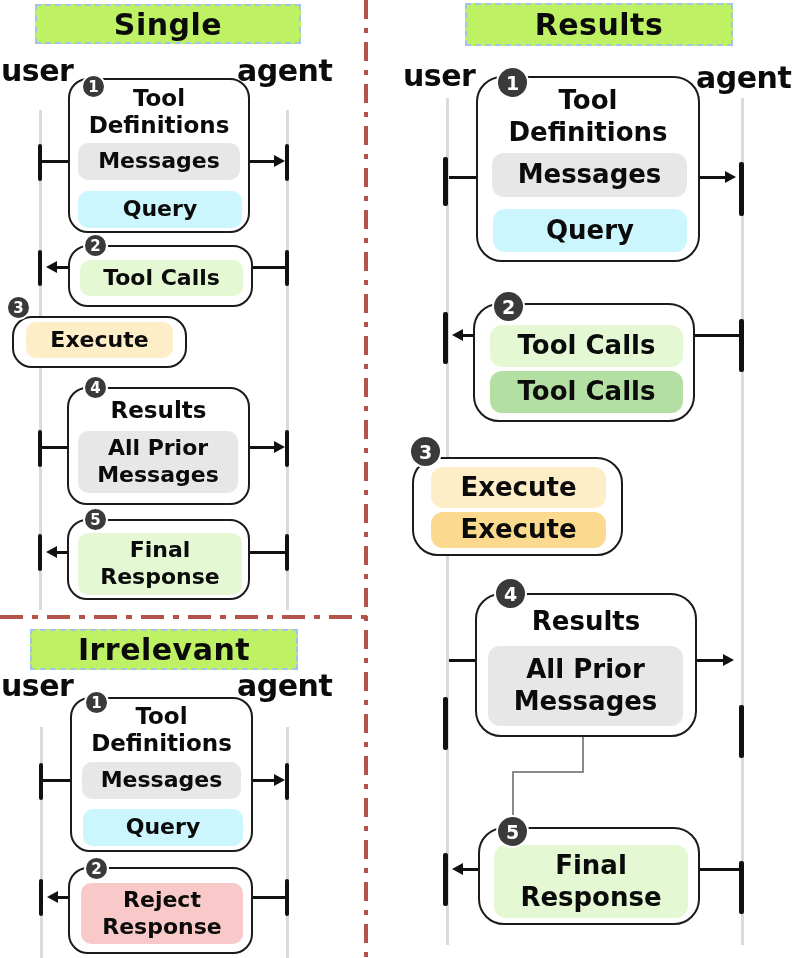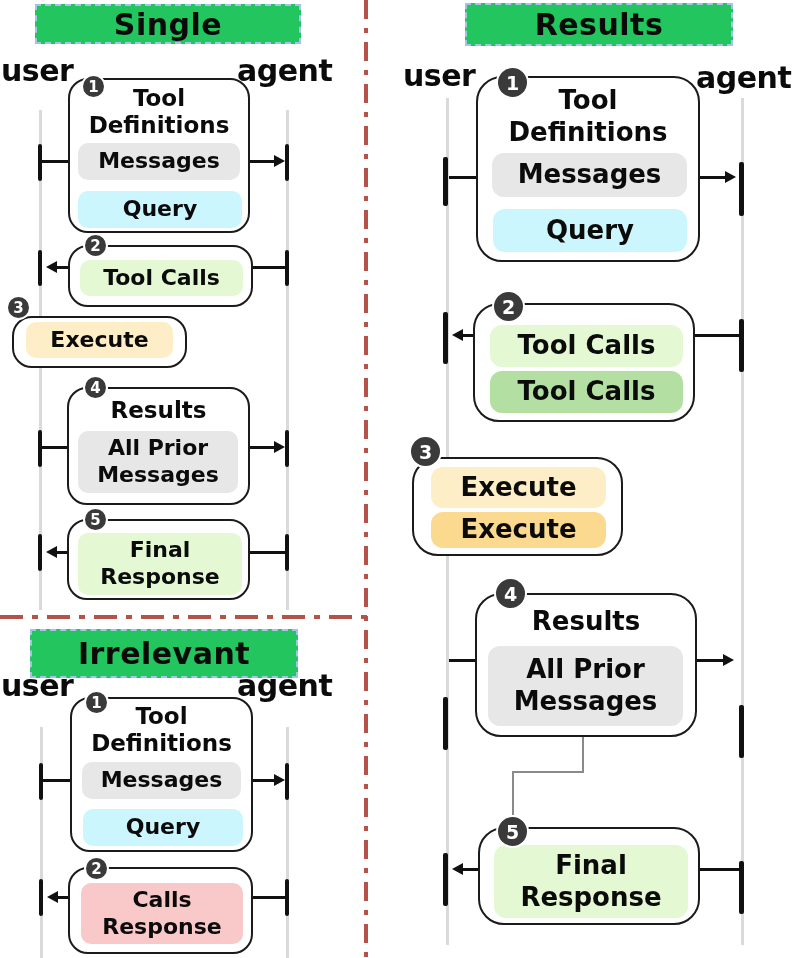--- a/index.html
+++ b/index.html
@@ -2,21 +2,21 @@
 <html><head>
 <meta charset="utf-8">
 <style>
   * { margin:0; padding:0; box-sizing:border-box; }
   html,body { background:#fff; }
   .stage {
     position:relative; width:797px; height:958px; background:#ffffff; overflow:hidden;
     font-family:"DejaVu Sans", sans-serif; font-weight:700; color:#111;
   }
   .panel-title {
-    position:absolute; background:#22c55e; border:2px dashed #a3c3e7;
+    position:absolute; background:#bef264; border:2px dashed #a3c3e7;
     display:flex; align-items:center; justify-content:center;
     font-size:30px; letter-spacing:.5px; color:#0b0b0b;
   }
   .actor { position:absolute; font-size:30px; letter-spacing:-.5px; color:#0b0b0b; }
   .lifeline { position:absolute; width:3px; background:#dadada; }
   .tick { position:absolute; width:4px; background:#111; border-radius:2px; }
   .tick.lg { width:5px; }
   .msgbox { position:absolute; background:#fff; border:2.5px solid #1b1b1b; border-radius:20px; z-index:2; }
   .msgbox.lg { border-radius:26px; }
   .badge {
@@ -103,21 +103,21 @@
 
   <div class="tick" style="left:38px;top:534px;height:37px"></div>
   <div class="head-l" style="left:46px;top:546px"></div>
   <div class="shaft" style="left:57px;top:551px;width:10px"></div>
   <div class="shaft" style="left:250px;top:551px;width:35px"></div>
   <div class="tick" style="left:285px;top:534px;height:37px"></div>
   <div class="msgbox" style="left:67px;top:519px;width:183px;height:81px"></div>
   <div class="badge" style="left:83px;top:507px">5</div>
   <div class="chip c-green" style="left:78px;top:533px;width:164px;height:62px">Final Response</div>
 
-  <div class="panel-title" style="left:30px;top:629px;width:268px;height:49px">Irrelevant</div>
+  <div class="panel-title" style="left:30px;top:629px;width:268px;height:41px">Irrelevant</div>
   <div class="actor" style="left:1px;top:668px">user</div>
   <div class="actor" style="left:237px;top:668px">agent</div>
   <div class="lifeline" style="left:40px;top:727px;height:231px"></div>
   <div class="lifeline" style="left:286px;top:727px;height:231px"></div>
 
   <div class="tick" style="left:39px;top:763px;height:37px"></div>
   <div class="shaft" style="left:43px;top:779px;width:27px"></div>
   <div class="shaft" style="left:253px;top:779px;width:22px"></div>
   <div class="head-r" style="left:274px;top:774px"></div>
   <div class="tick" style="left:285px;top:763px;height:37px"></div>
@@ -128,21 +128,21 @@
   <div class="chip c-gray" style="left:82px;top:762px;width:159px;height:37px">Messages</div>
   <div class="chip c-cyan" style="left:83px;top:809px;width:160px;height:37px">Query</div>
 
   <div class="tick" style="left:39px;top:879px;height:37px"></div>
   <div class="head-l" style="left:47px;top:891px"></div>
   <div class="shaft" style="left:58px;top:896px;width:10px"></div>
   <div class="shaft" style="left:253px;top:896px;width:32px"></div>
   <div class="tick" style="left:285px;top:879px;height:37px"></div>
   <div class="msgbox" style="left:68px;top:867px;width:185px;height:87px"></div>
   <div class="badge" style="left:84px;top:856px">2</div>
-  <div class="chip c-pink" style="left:81px;top:883px;width:162px;height:61px">Calls Response</div>
+  <div class="chip c-pink" style="left:81px;top:883px;width:162px;height:61px">Reject Response</div>
 
   <div class="panel-title" style="left:465px;top:3px;width:268px;height:43px">Results</div>
   <div class="actor" style="left:403px;top:58px">user</div>
   <div class="actor" style="left:696px;top:60px">agent</div>
   <div class="lifeline" style="left:446px;top:98px;height:847px"></div>
   <div class="lifeline" style="left:741px;top:98px;height:847px"></div>
 
   <div class="tick lg" style="left:443px;top:157px;height:49px"></div>
   <div class="shaft" style="left:449px;top:176px;width:27px"></div>
   <div class="shaft" style="left:700px;top:176px;width:26px"></div>

